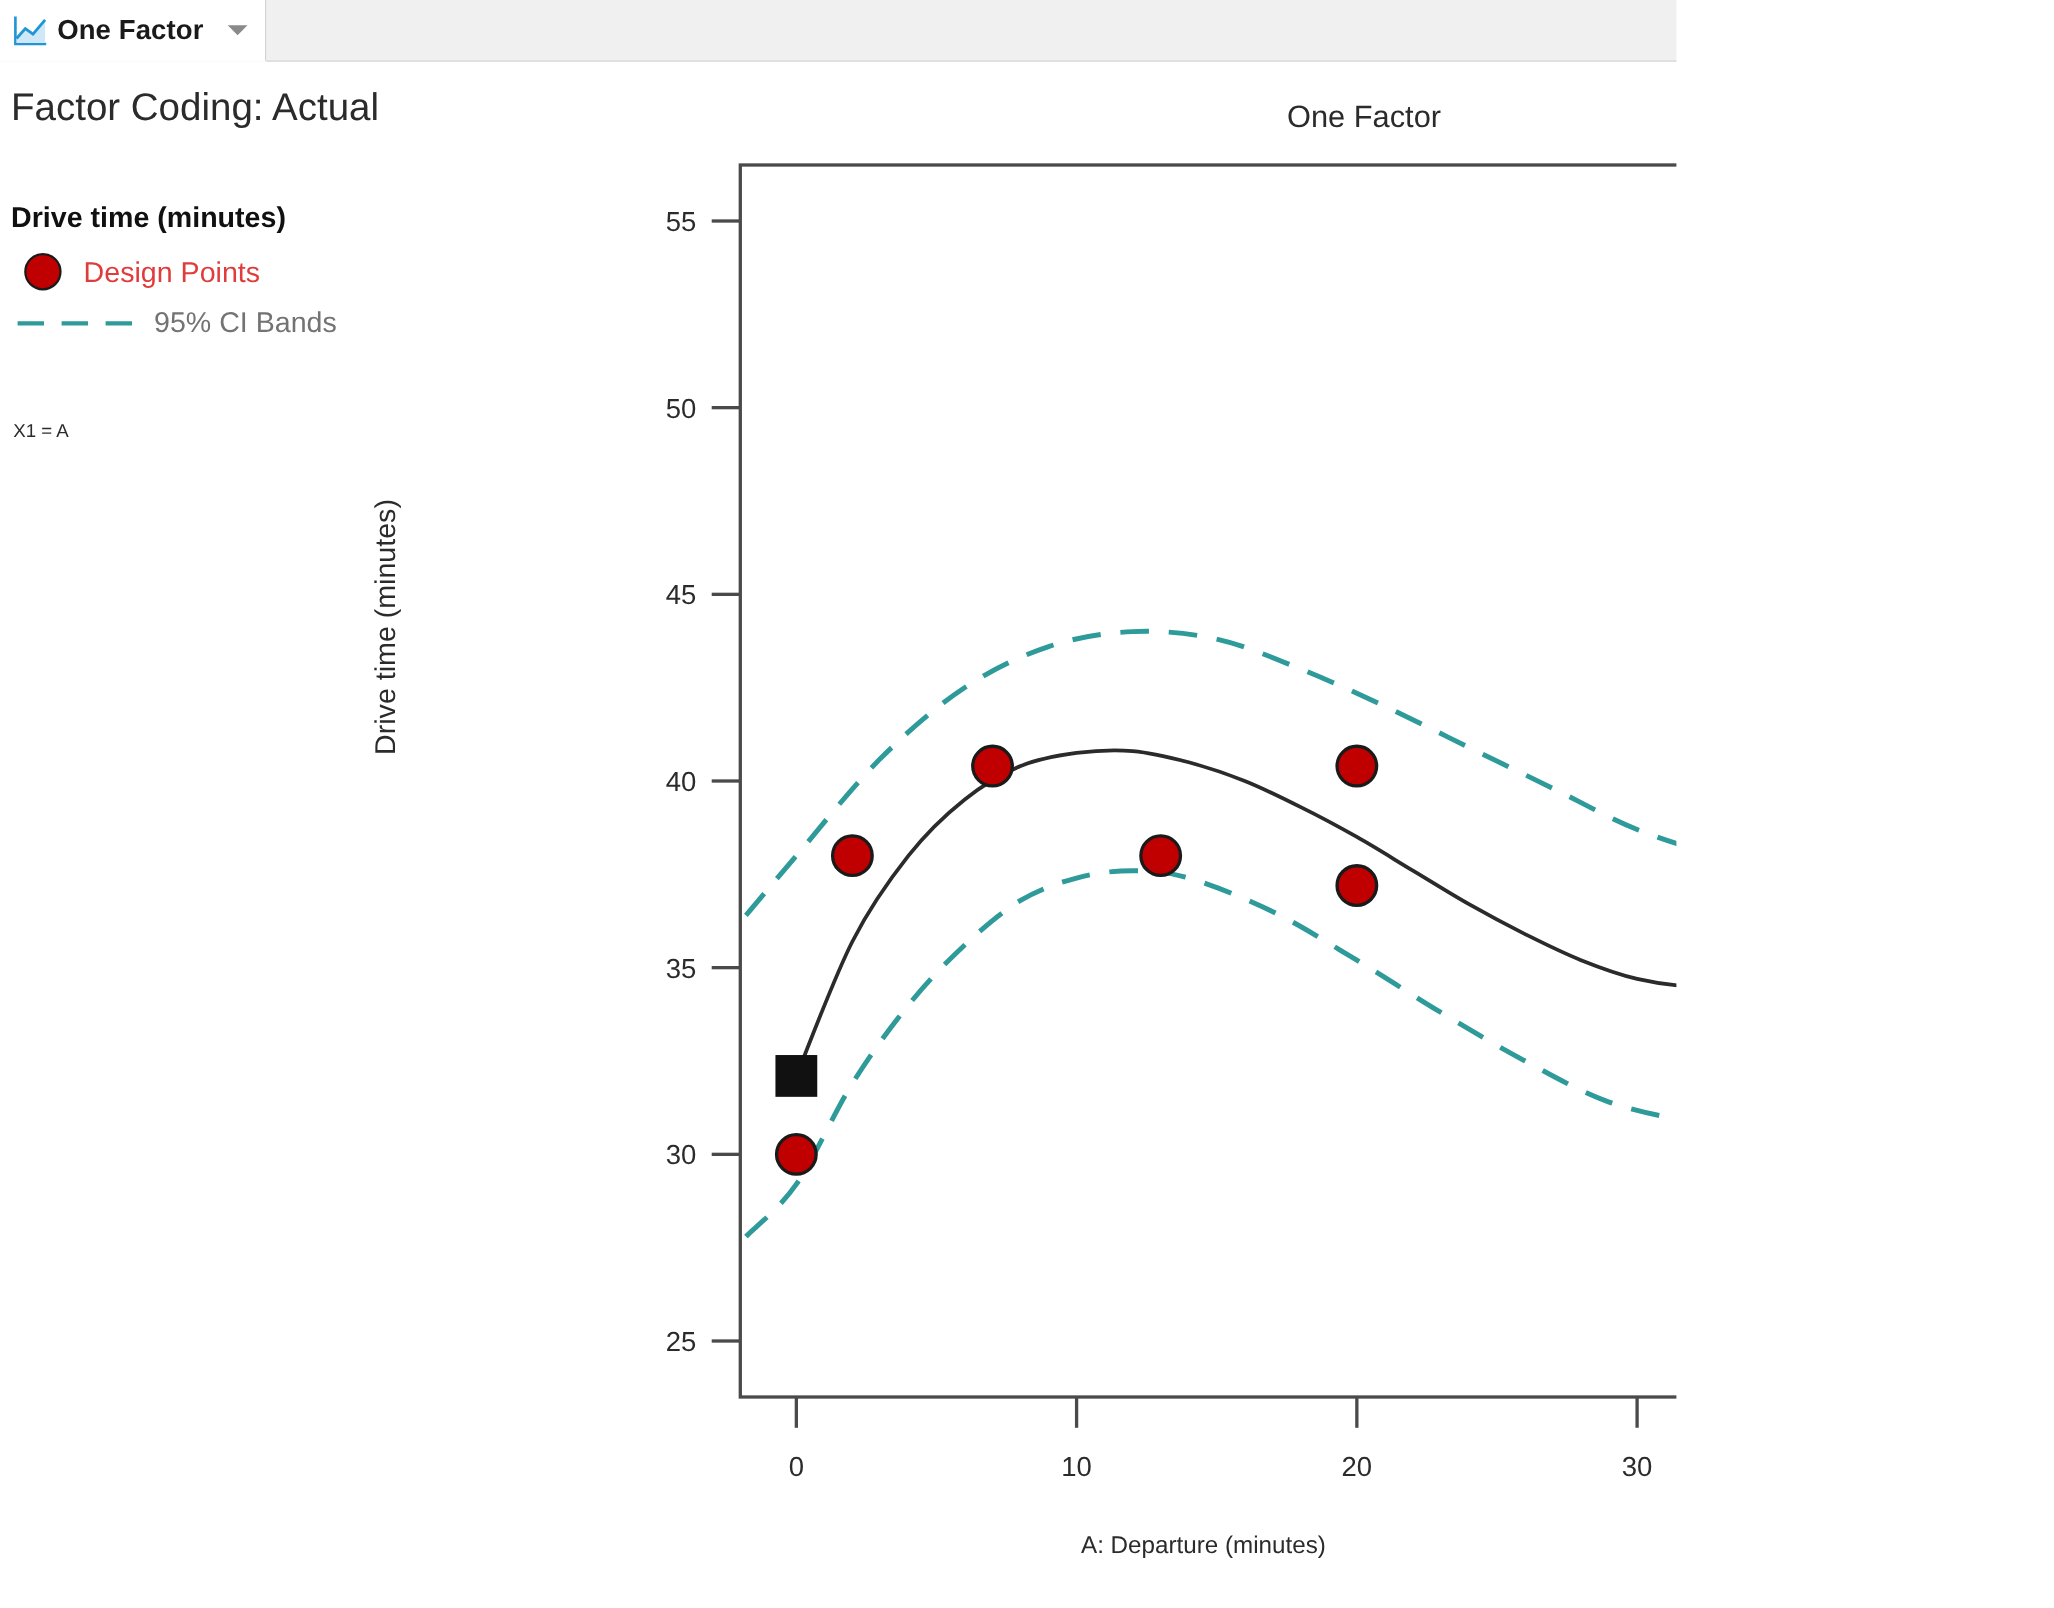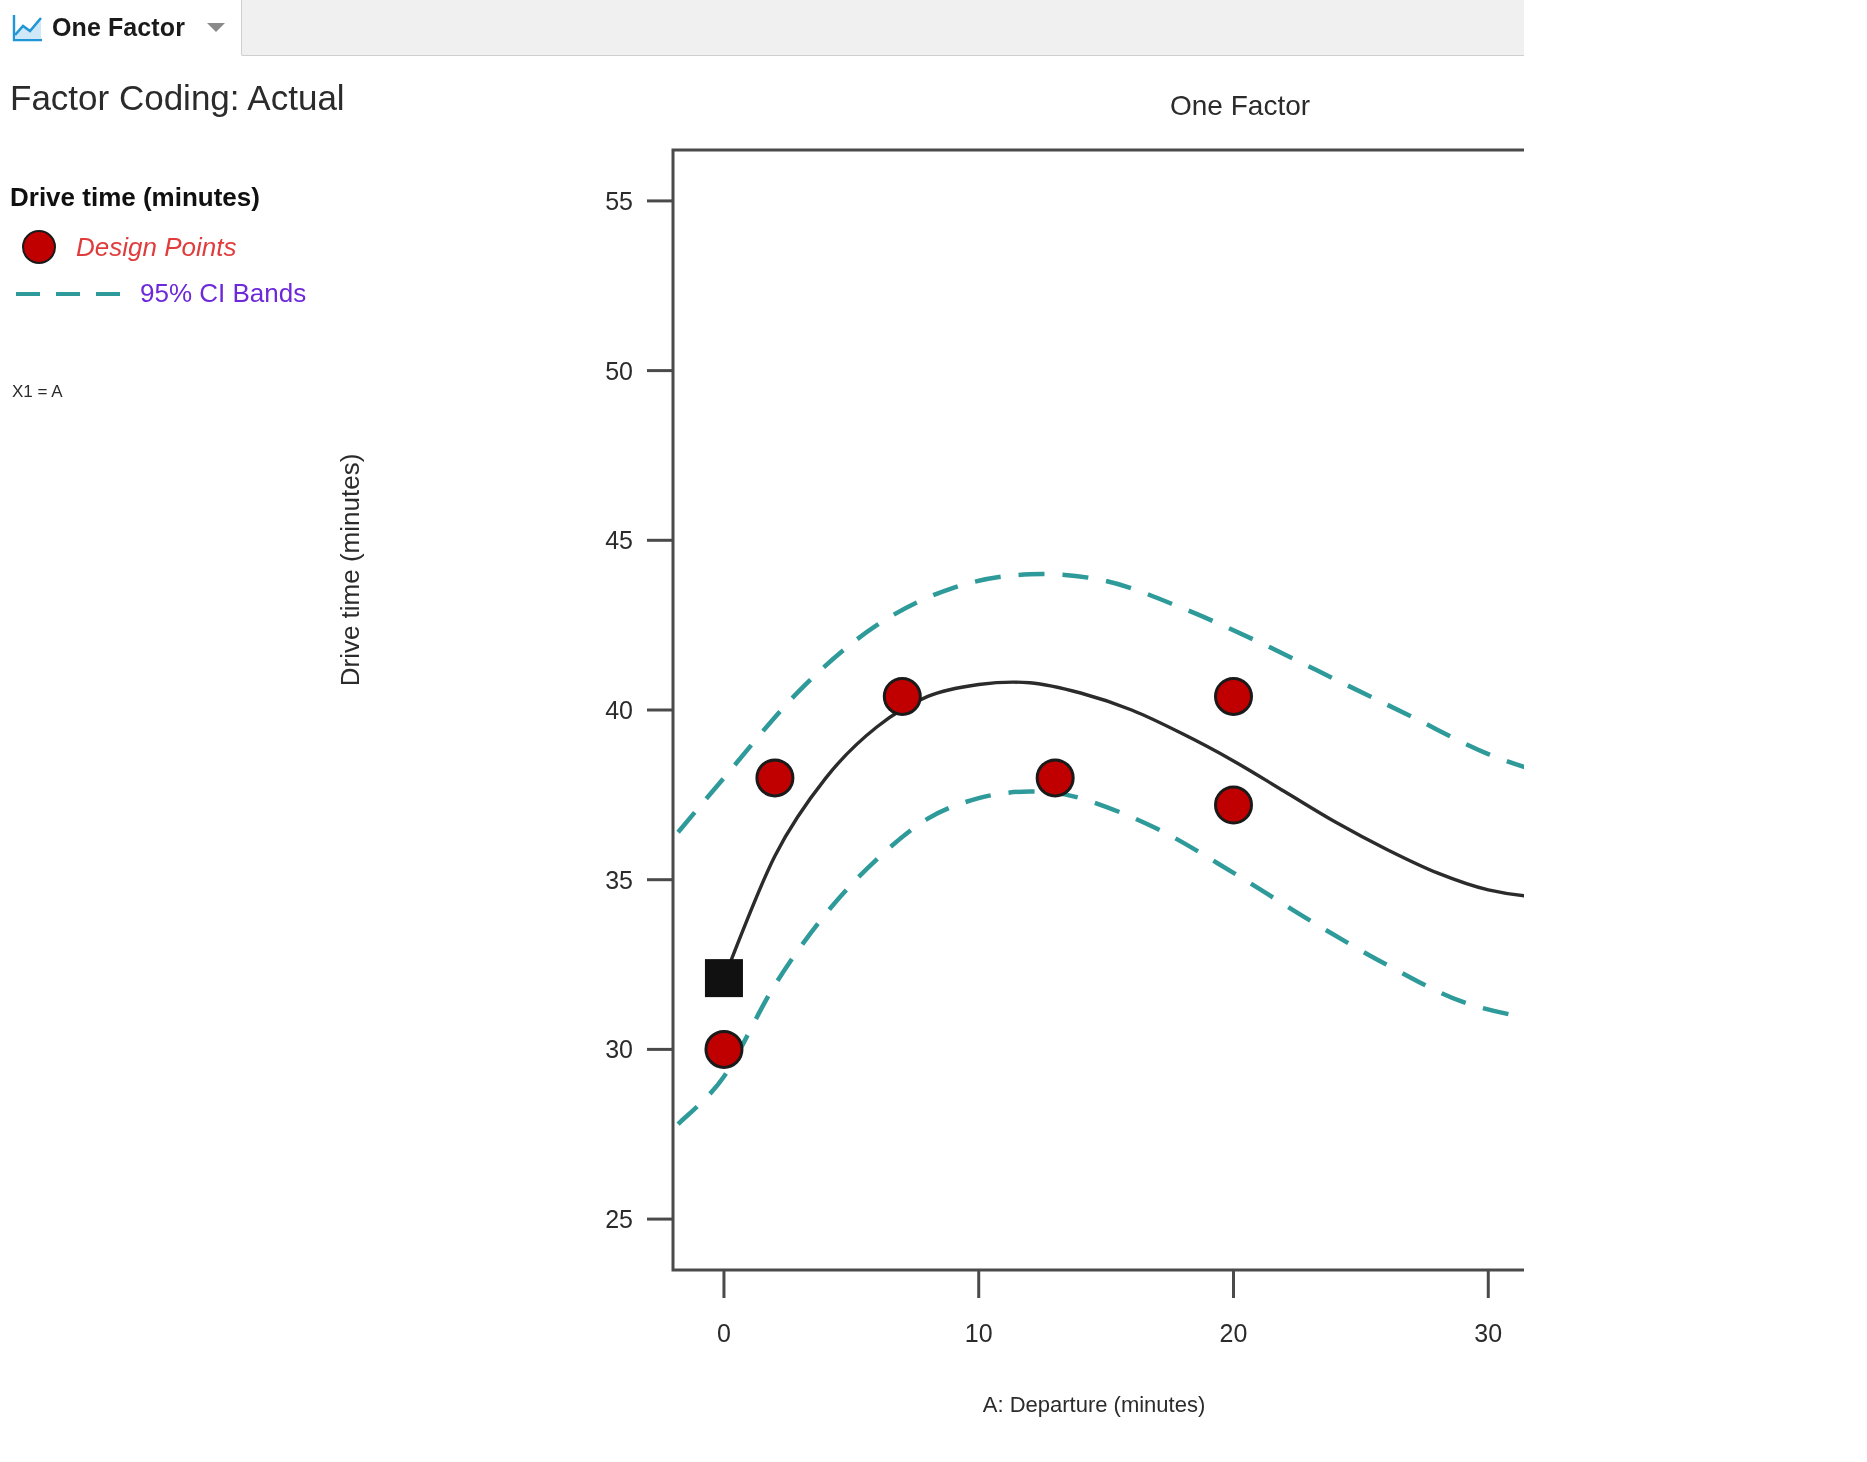--- a/index.html
+++ b/index.html
@@ -84,27 +84,26 @@
     width: 34px; height: 34px;
     border-radius: 50%;
     background: #c00000;
     border: 2.5px solid #1a1a1a;
     display: block;
   }
   .legend-dot-label {
     margin-left: 20px;
     font-size: 26px;
     color: #e03c3c;
-    font-style: italic;
   }
   .legend-dash-svg { display:block; }
   .legend-band-label {
     margin-left: 8px;
     font-size: 26px;
-    color: #6d28d9;
+    color: #737373;
   }
   .x1-line {
     position: absolute;
     left: 12px; top: 382px;
     font-size: 17px;
     color: #2b2b2b;
     white-space: nowrap;
   }
 
   

